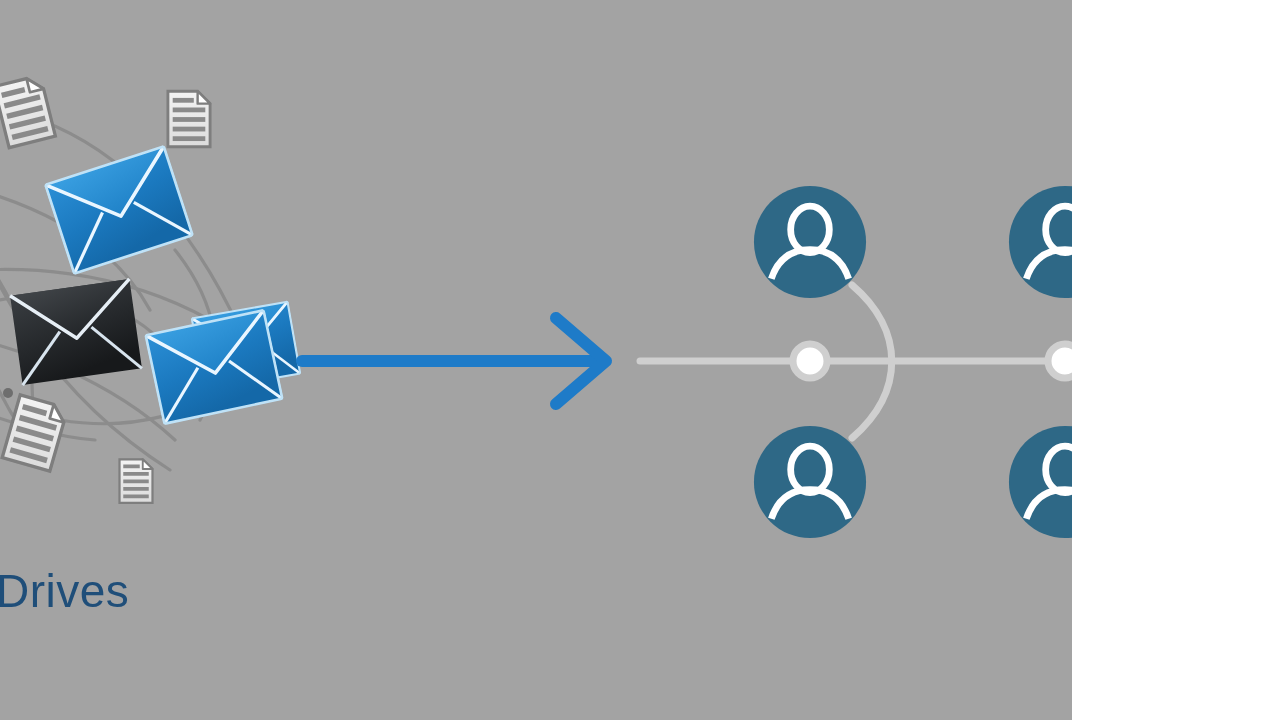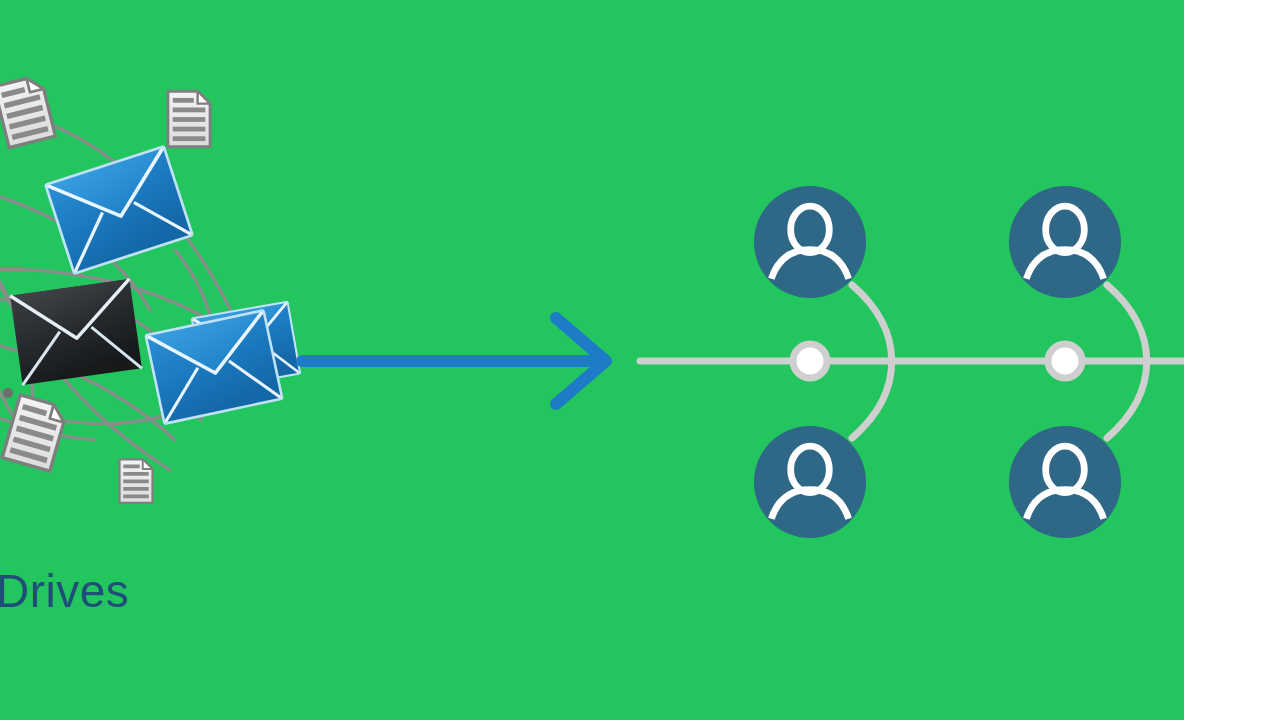--- a/index.html
+++ b/index.html
@@ -6,23 +6,23 @@
   html, body {
     margin: 0;
     padding: 0;
     background: #ffffff;
   }
   body {
     font-family: "Liberation Sans", sans-serif;
   }
   #stage {
     position: relative;
-    width: 1184px;
+    width: 1072px;
     height: 720px;
-    background: #22c55e;
+    background: #a3a3a3;
     overflow: hidden;
   }
   .layer {
     position: absolute;
     top: 0;
     left: 0;
     width: 1280px;
     height: 720px;
     overflow: visible;
   }

